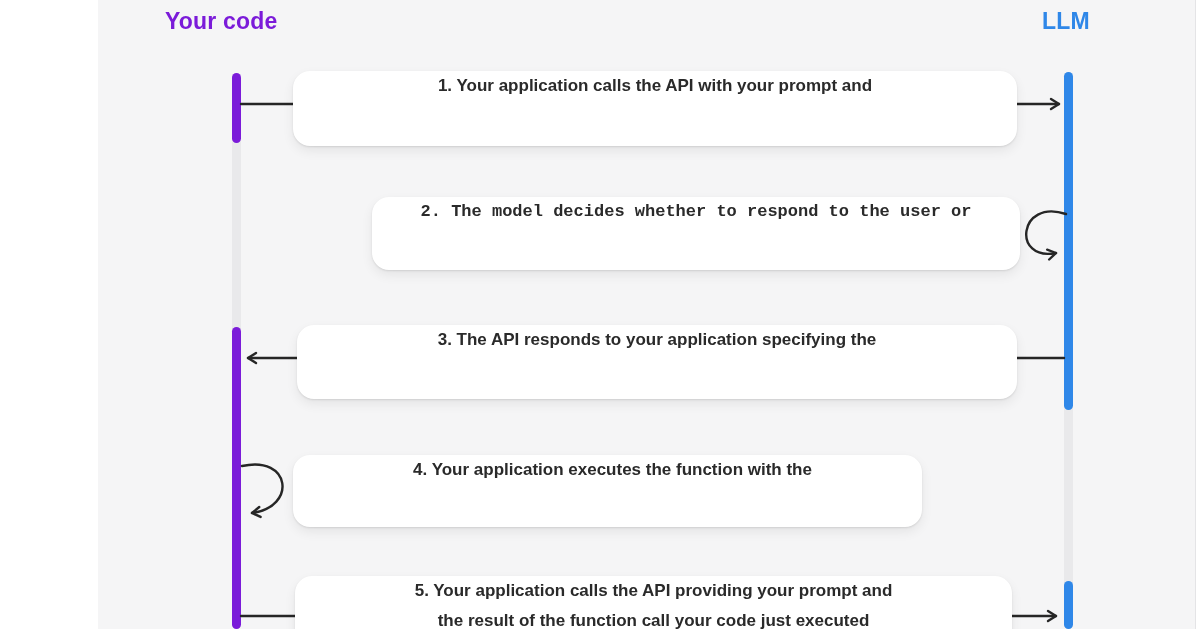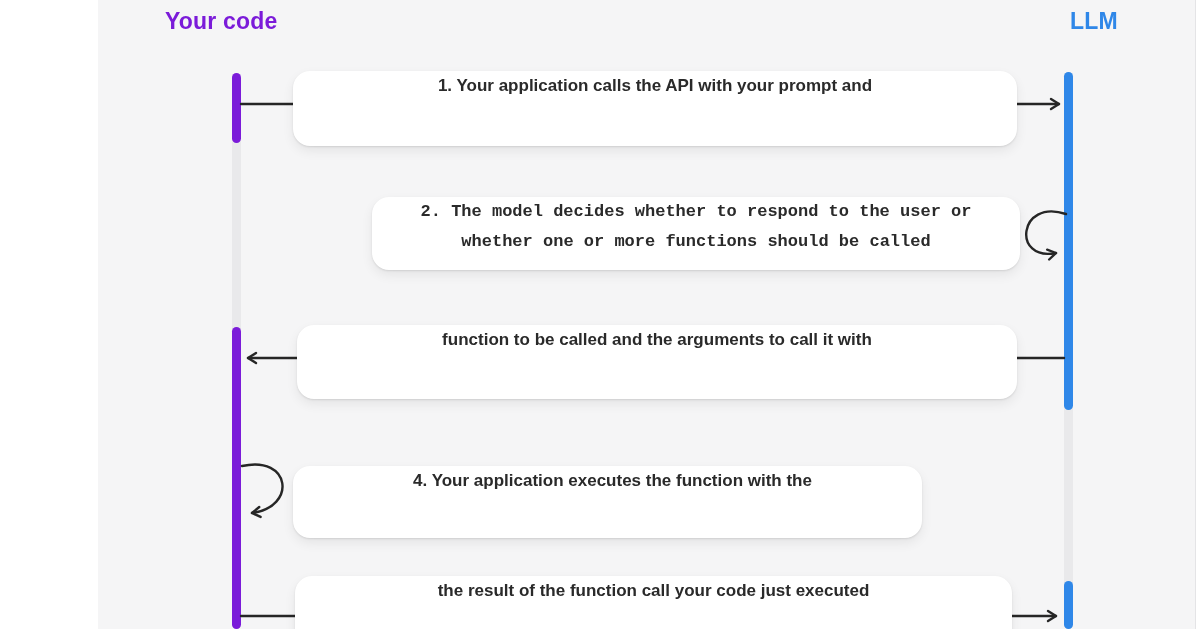--- a/index.html
+++ b/index.html
@@ -15,21 +15,21 @@
   .panel {
     position: absolute; left: 98px; top: 0; width: 1097px; height: 629px;
     background: var(--panel-bg, #f5f5f6);
     border-right: 1px solid #e4e4e6;
   }
   .lane-label {
     position: absolute; top: 8px;
     font-size: 23px; font-weight: 700; letter-spacing: 0.2px;
   }
   .lane-label.left  { left: 165px; color: var(--your-code-lane, #7b1bd9); }
-  .lane-label.right { left: 1070px; color: var(--llm-lane, #2f87e8); }
+  .lane-label.right { left: 1042px; color: var(--llm-lane, #2f87e8); }
 
   .track {
     position: absolute; width: 9px; border-radius: 6px;
     background: var(--track, #e9e9eb);
   }
   .track.left  { left: 232px; top: 74px; height: 555px; }
   .track.right { left: 1064px; top: 72px; height: 557px; }
 
   .seg {
     position: absolute; width: 9px; border-radius: 6px;
@@ -53,21 +53,21 @@
     box-shadow: 0 1px 2px rgba(0,0,0,0.10), 0 5px 12px rgba(0,0,0,0.07);
     display: flex; flex-direction: column; align-items: center; justify-content: flex-start;
     text-align: center;
     color: var(--text, #2a2a2a);
     font-size: 17px; font-weight: 700; line-height: 30px;
     padding: 0 18px; box-sizing: border-box;
   }
   .step-box.s1 { left: 293px; top: 71px;  width: 724px; height: 75px; }
   .step-box.s2 { left: 372px; top: 197px; width: 648px; height: 73px; font-family: Liberation Mono, monospace; }
   .step-box.s3 { left: 297px; top: 325px; width: 720px; height: 74px; }
-  .step-box.s4 { left: 293px; top: 466px; width: 629px; height: 72px; padding-left: 28px; }
+  .step-box.s4 { left: 293px; top: 455px; width: 629px; height: 72px; padding-left: 28px; }
   .step-box.s5 { left: 295px; top: 576px; width: 717px; height: 75px; }
 </style>
 </head>
 <body>
 
 <div id="page">
   <div class="panel"></div>
 
   <div class="lane-label left">Your code</div>
   <div class="lane-label right">LLM</div>
@@ -101,24 +101,24 @@
       <line x1="241" y1="616" x2="295" y2="616"></line>
       <line x1="1012" y1="616" x2="1056" y2="616" marker-end="url(#vhead)"></line>
     </g>
   </svg>
 
   <div class="step-box s1">
     <span>1. Your application calls the API with your prompt and</span>
   </div>
   <div class="step-box s2">
     <span>2. The model decides whether to respond to the user or</span>
-    <span>whether one or more functions should be called</span>
   </div>
   <div class="step-box s3">
-    <span>function to be called and the arguments to call it with</span>
+    <span>3. The API responds to your application specifying the</span>
   </div>
   <div class="step-box s4">
     <span>4. Your application executes the function with the</span>
   </div>
   <div class="step-box s5">
+    <span>5. Your application calls the API providing your prompt and</span>
     <span>the result of the function call your code just executed</span>
   </div>
 </div>
 
 </body></html>

